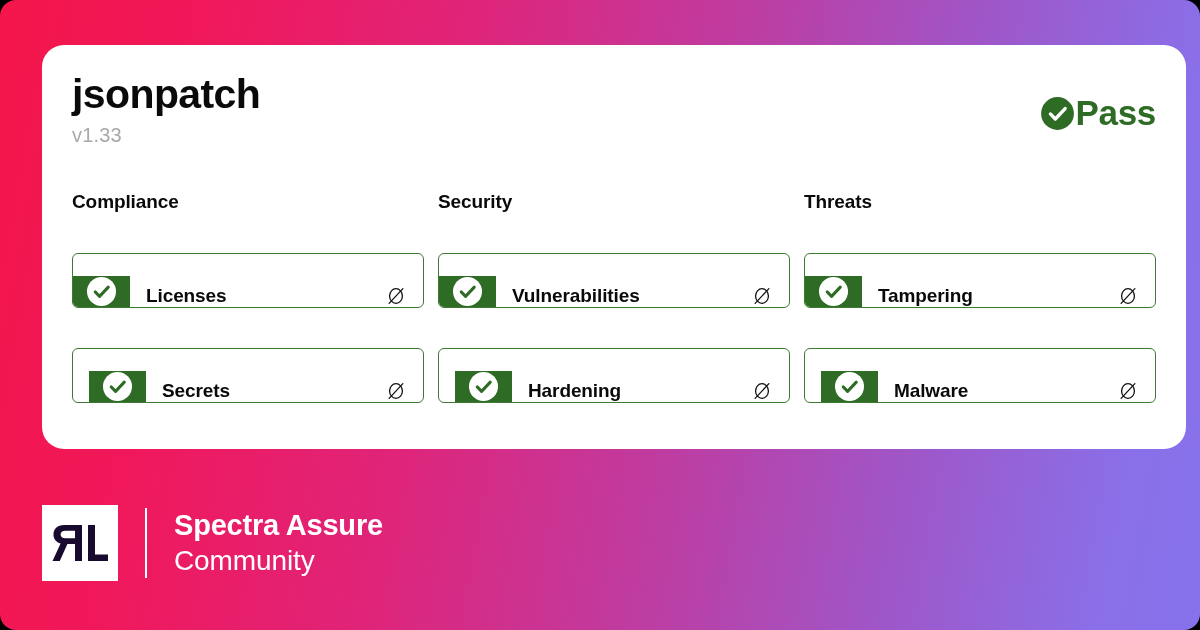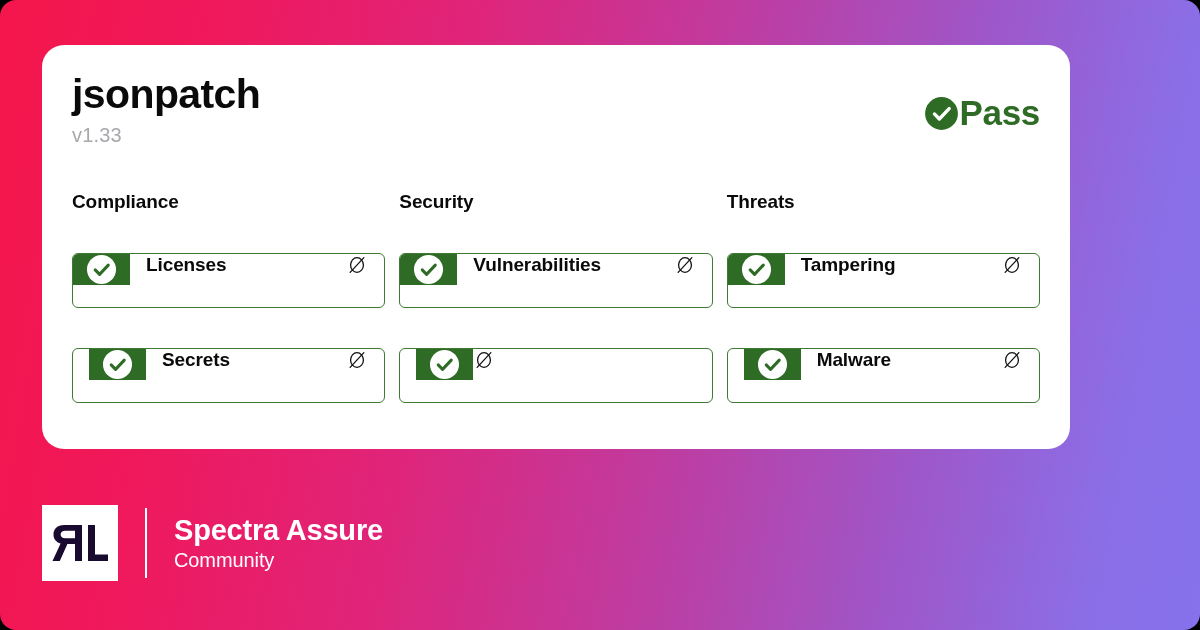--- a/index.html
+++ b/index.html
@@ -22,21 +22,21 @@
        #8A6FE8 92%,
        #8672EC 100%);
     border-radius:16px;
     overflow:hidden;
   }
 
   
   #card {
     position:absolute;
     left:42px; top:45px;
-    width:1028px; height:404px;
+    width:1144px; height:404px;
     background:#FFFFFF;
     border-radius:22px;
   }
 
   .card-inner { padding:28px 30px 0 30px; position:relative; height:100%; }
 
   
   .hdr { position:relative; height:118px; }
 
   .pkg-name {
@@ -74,21 +74,21 @@
 
   .cols { display:flex; gap:14px; }
   .col { flex:1 1 0; min-width:0; }
 
   .col-title {
     font-size:19px; font-weight:bold; color:#0A0A0A;
     margin-bottom:25px; letter-spacing:-0.1px;
   }
 
   .check {
-    display:flex; align-items:flex-start;
+    display:flex; align-items:flex-end;
     height:55px;
     border:1px solid #3E7A33;
     border-radius:6px;
     background:#FFFFFF;
     overflow:hidden;
     margin-bottom:12px;
     margin-top:40px;
   }
   .check:last-child { margin-bottom:0;padding-left:16px; }
 
@@ -134,21 +134,21 @@
     background:#FFFFFF;
     margin:0 27px;
     flex:0 0 auto;
   }
   .brand-text { color:#FFFFFF; }
   .brand-title {
     font-size:29px; font-weight:bold; letter-spacing:-0.2px;
     line-height:1.2;
   }
   .brand-sub {
-    font-size:20px; font-weight:normal; letter-spacing:-0.1px;
+    font-size:28px; font-weight:normal; letter-spacing:-0.1px;
     line-height:1.25; margin-top:1px;
   }
 </style>
 </head>
 <body>
 
 <div id="stage">
 
   <div id="card">
     <div class="card-inner">
@@ -226,20 +226,21 @@
             </div>
           </div>
 
           <div class="check">
             <div class="check-badge">
               <svg viewBox="0 0 32 32" xmlns="http://www.w3.org/2000/svg">
                 <circle cx="16" cy="16" r="15" fill="#FFFFFF"></circle>
                 <path d="M9.5 16.4 L14 21 L23 11.5" fill="none" stroke="#2E6B24" stroke-width="3.1" stroke-linecap="round" stroke-linejoin="round"></path>
               </svg>
             </div>
+            <div class="check-label">Hardening</div>
             <div class="check-meta">
               <svg viewBox="0 0 24 24" xmlns="http://www.w3.org/2000/svg">
                 <ellipse cx="12" cy="12" rx="7" ry="8" fill="none" stroke="#111" stroke-width="1.4"></ellipse>
                 <line x1="4.5" y1="20" x2="19.5" y2="4" stroke="#111" stroke-width="1.4" stroke-linecap="round"></line>
               </svg>
             </div>
           </div>
         </div>
 
         <div class="col">

